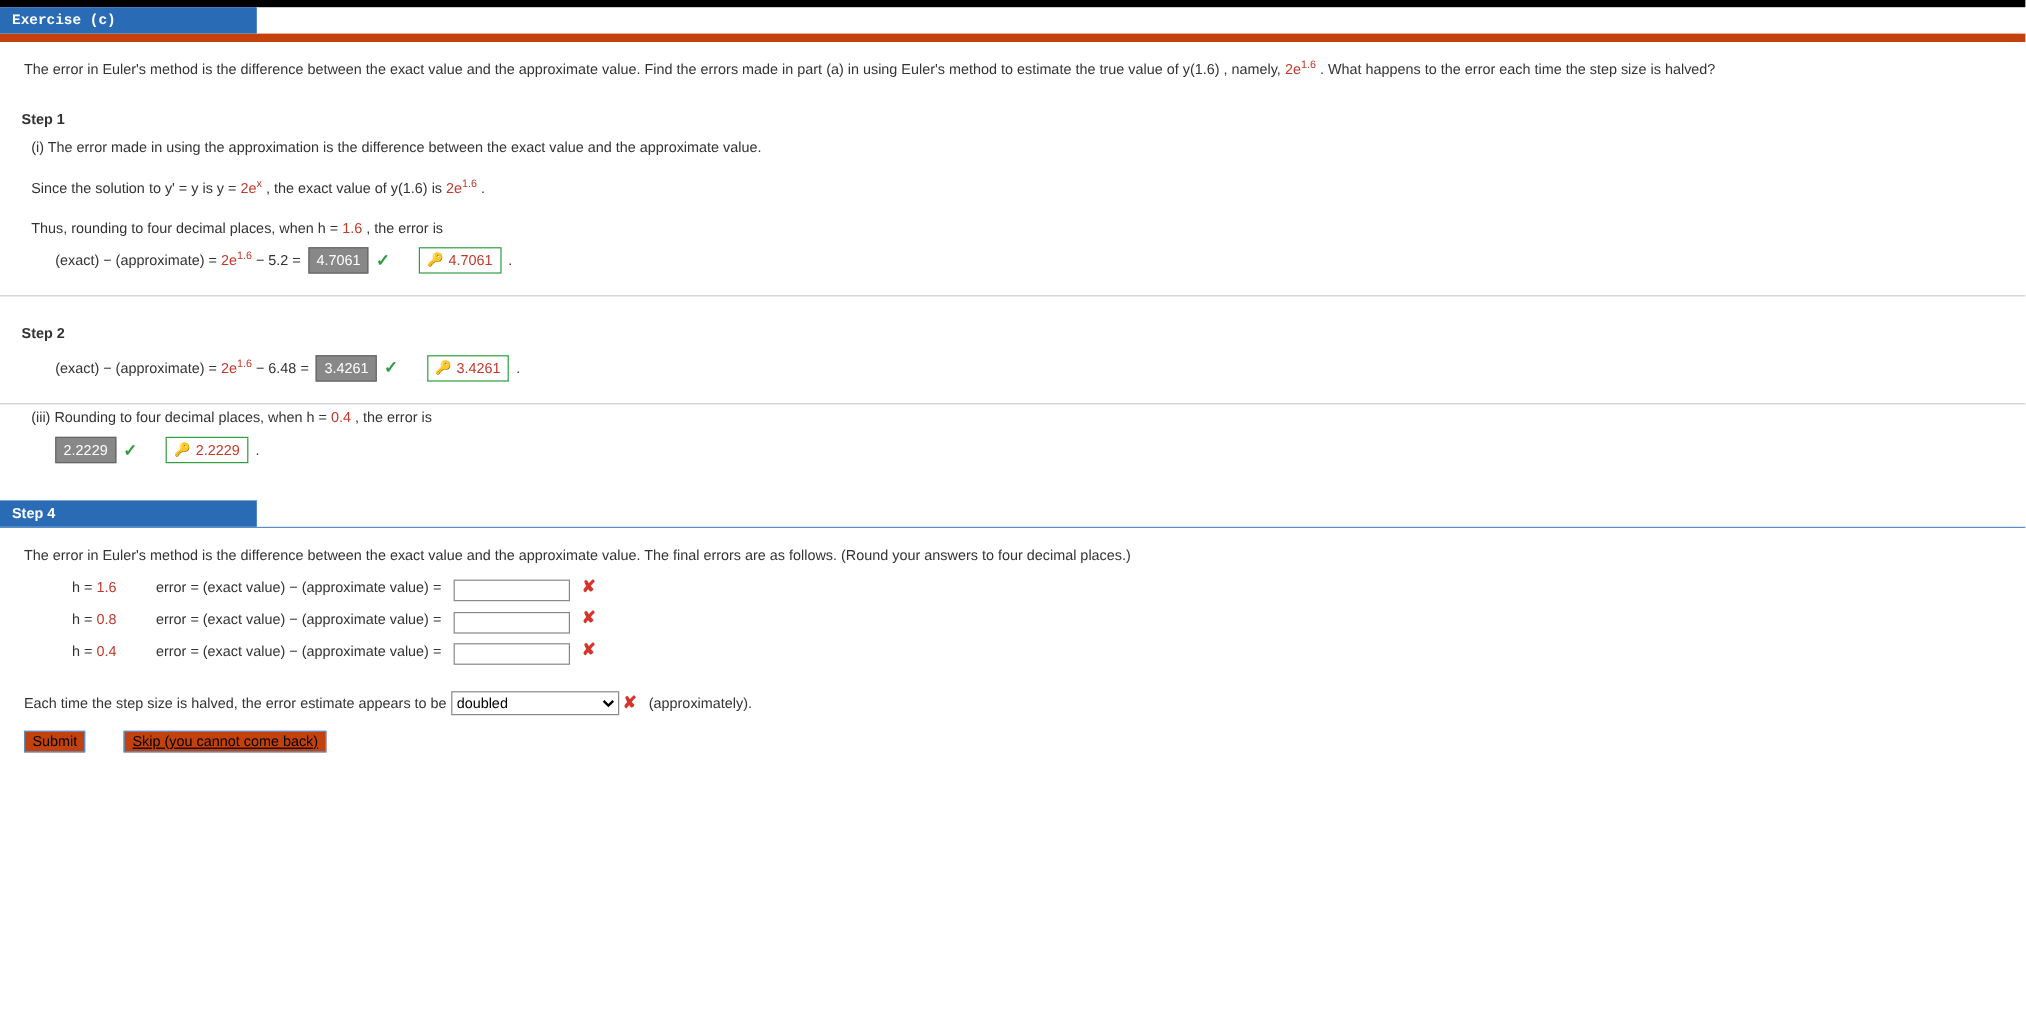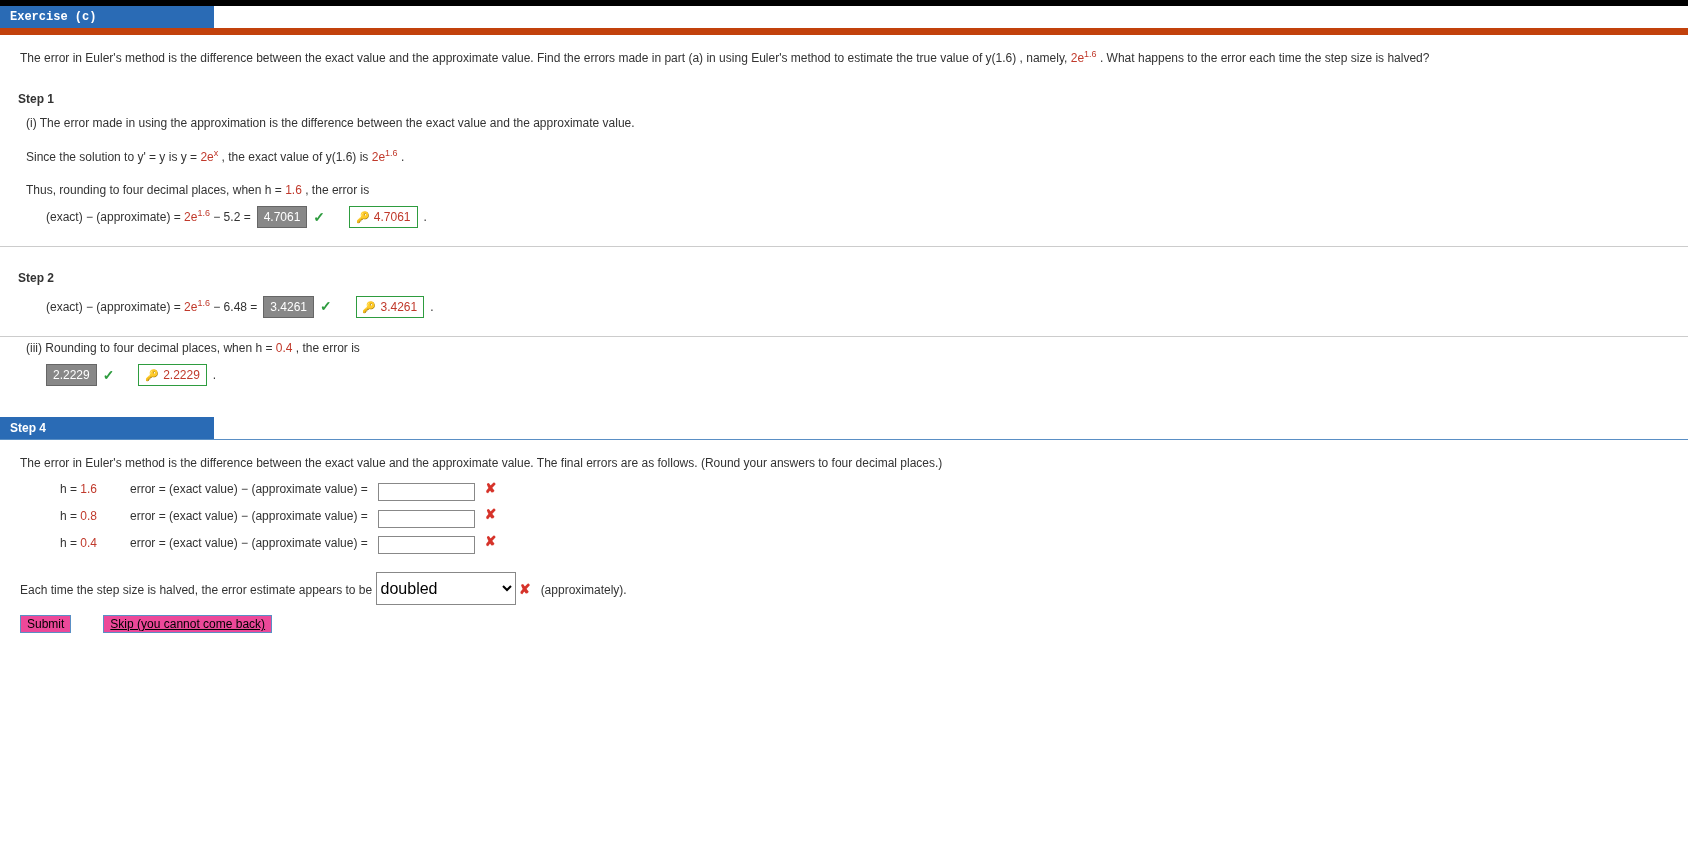--- a/index.html
+++ b/index.html
@@ -112,35 +112,35 @@
     margin-left: 40px;
   }
   .tbl .row {
     display: flex;
     align-items: flex-end;
     gap: 10px;
     line-height: 1.9;
   }
   select {
     font-family: inherit;
-    font-size: 16px;
+    font-size: 12px;
     border: 1px solid #888;
     background: #fff;
-    height: 33px;
+    height: 20px;
   }
   .btns {
     margin-top: 10px;
     display: flex;
     gap: 4px;
   }
   button.submit, button.skip {
     font-family: inherit;
     font-size: 12px;
     border: 1px solid #5a8fc5;
-    background: #ec4899;
+    background: #c2410c;
     padding: 1px 6px;
     cursor: pointer;
   }
   button.skip { text-decoration: underline; margin-left: 28px; }
   .pad-left { margin-left: 12px; }
 </style>
 </head>
 <body>
 
 <div class="topbar"></div>

